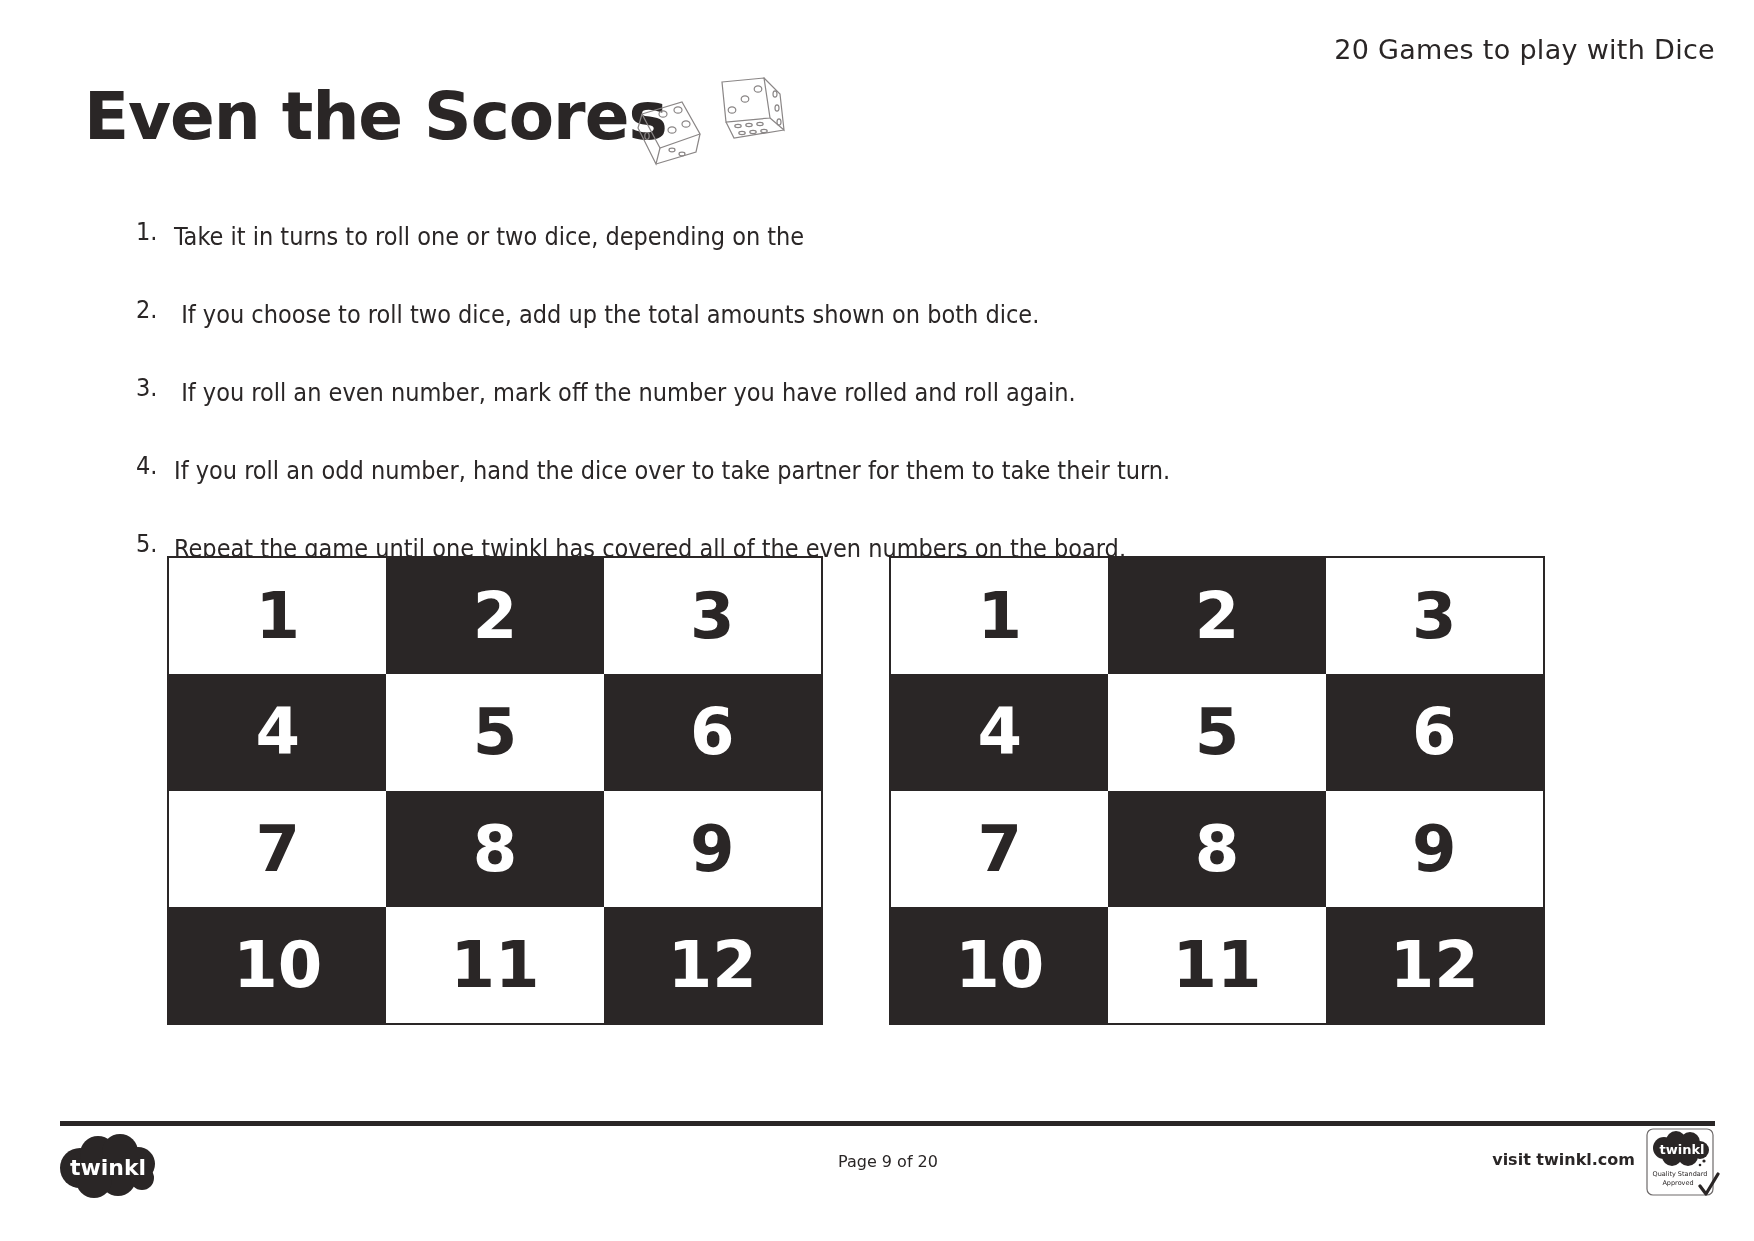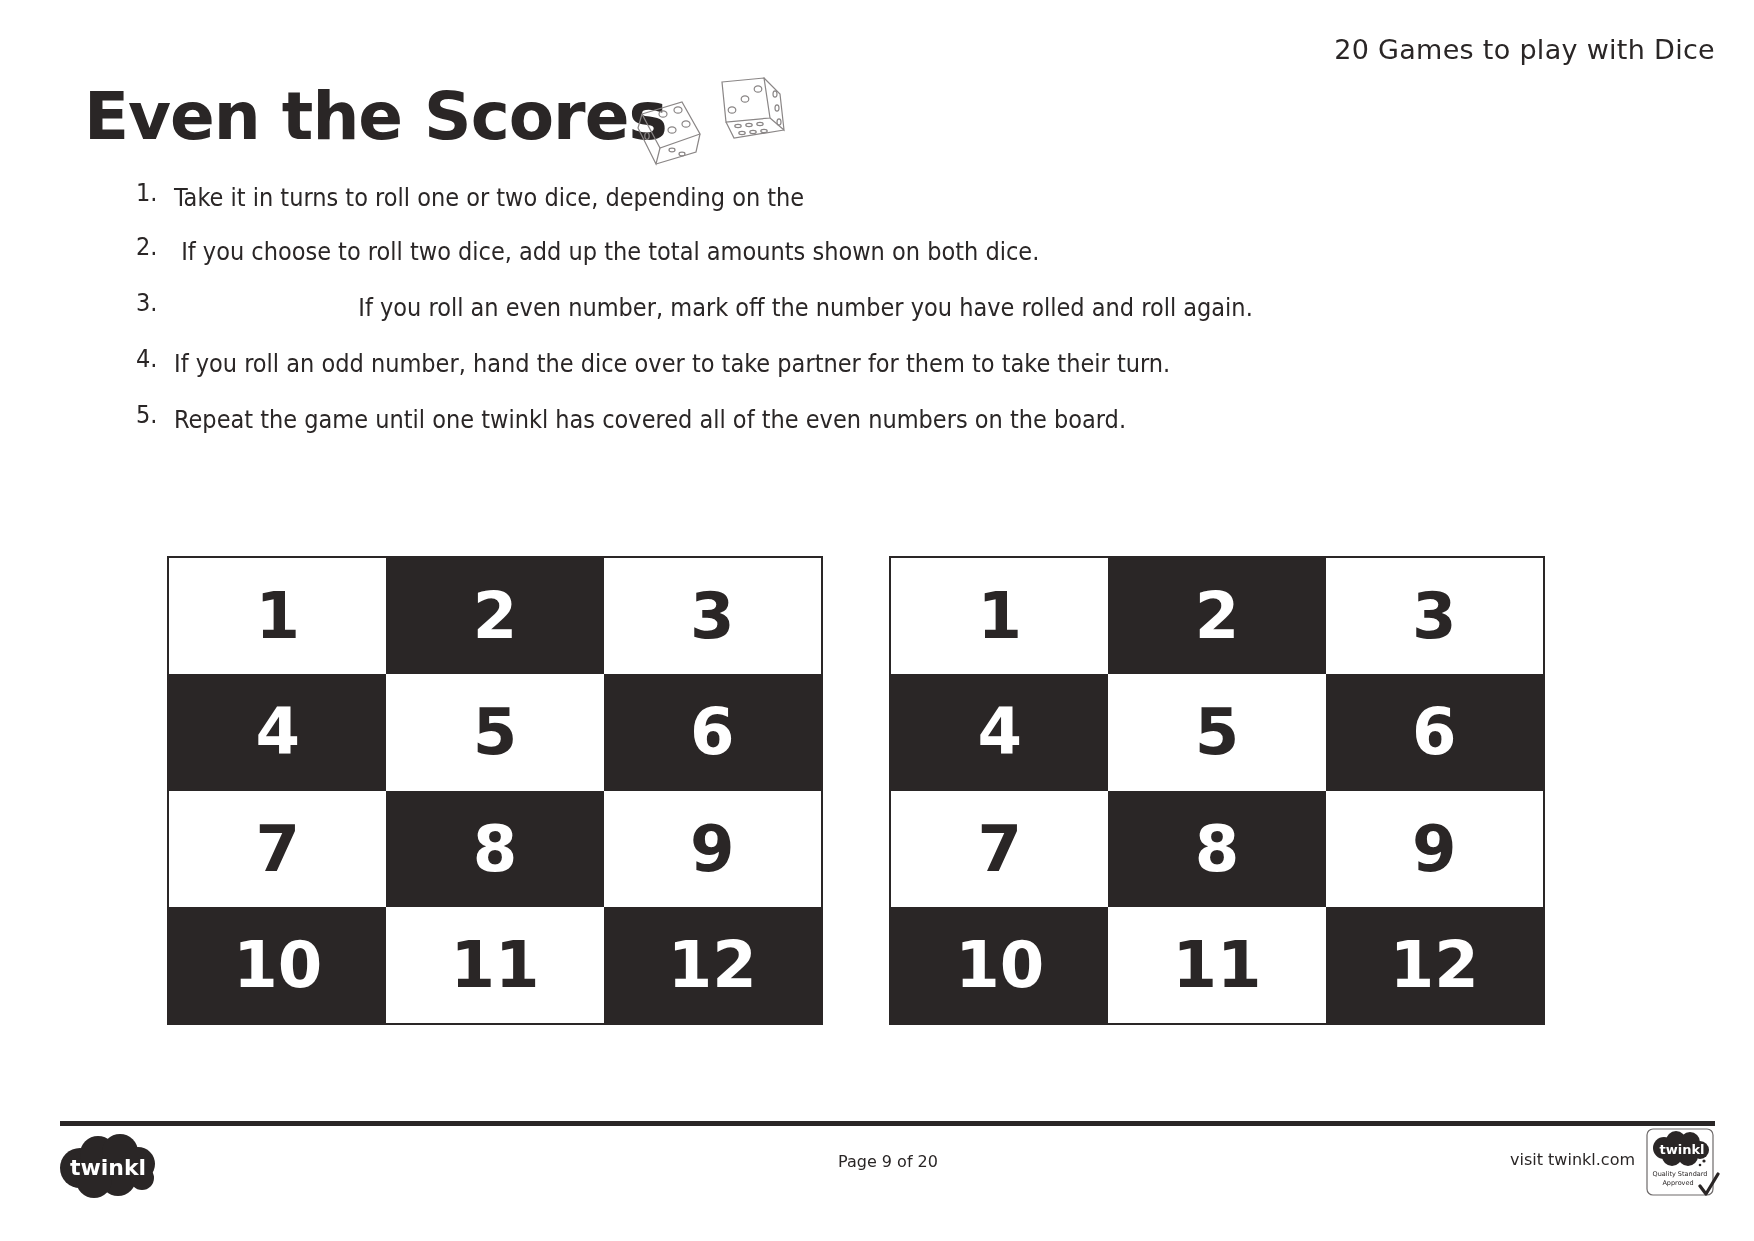--- a/index.html
+++ b/index.html
@@ -4,28 +4,28 @@
 <style>
   html, body { margin:0; padding:0; background:#ffffff; }
   body { width:1754px; height:1241px; position:relative; overflow:hidden; font-family:"DejaVu Sans", sans-serif; color:#2a2626; }
   .abs { position:absolute; }
   .series-title { right:39px; top:34px; font-size:27px; font-weight:normal; letter-spacing:0.3px; color:#2a2626; }
   .page-title { left:84px; top:78px; font-size:66px; font-weight:bold; letter-spacing:-1px; color:#2a2626; }
   .dice { left:630px; top:72px; width:160px; height:100px; }
   .instructions { left:130px; top:178px; width:1300px; margin:0; padding:0; list-style:none; font-family:"DejaVu Sans Condensed","DejaVu Sans", sans-serif; font-size:25px; color:#2a2626; }
   .instructions li { position:relative; padding-left:44px; }
   .instructions .num { position:absolute; left:6px; top:0; }
-  .instructions .txt { display:block; line-height:39px; }
+  .instructions .txt { display:block; line-height:39px;margin-top:39px; }
   .board { top:556px; width:656px; height:469px; border:2px solid #2a2626; box-sizing:border-box; display:grid; grid-template-columns:repeat(3,1fr); grid-template-rows:repeat(4,1fr); }
   .cell { display:flex; align-items:center; justify-content:center; font-size:64px; font-weight:bold; }
   .cell.light { background:#ffffff; color:#2a2626; }
   .cell.dark { background:#2a2626; color:#ffffff; }
   .footer-rule { left:60px; top:1121px; width:1655px; height:5px; background:#2a2626; }
   .page-number { left:0; width:1776px; top:1152px; text-align:center; font-size:16px; color:#2a2626; }
-  .visit-link { right:119px; top:1150px; font-size:16px; font-weight:normal; color:#2a2626; }
+  .visit-link { right:119px; top:1150px; font-size:16px; font-weight:bold; color:#2a2626; }
   .logo { left:58px; top:1130px; width:100px; height:70px; }
   .badge { left:1646px; top:1128px; width:74px; height:72px; }
 </style>
 </head>
 <body>
 
 <div class="abs series-title">20 Games to play with Dice</div>
 
 <div class="abs page-title">Even the Scores</div>
 
@@ -65,21 +65,21 @@
   <li style="margin-bottom:15px;">
     <span class="num">1.</span>
     <span class="txt">Take it in turns to roll one or two dice, depending on the</span>
   </li>
   <li style="margin-bottom:17px;">
     <span class="num">2.</span>
     <span class="txt" style="white-space:pre;"> If you choose to roll two dice, add up the total amounts shown on both dice.</span>
   </li>
   <li style="margin-bottom:17px;">
     <span class="num">3.</span>
-    <span class="txt" style="white-space:pre;text-align:center;"> If you roll an even number, mark off the number you have rolled and roll again.</span>
+    <span class="txt" style="white-space:pre;"> If you roll an even number, mark off the number you have rolled and roll again.</span>
   </li>
   <li style="margin-bottom:17px;">
     <span class="num">4.</span>
     <span class="txt">If you roll an odd number, hand the dice over to take partner for them to take their turn.</span>
   </li>
   <li>
     <span class="num">5.</span>
     <span class="txt">Repeat the game until one twinkl has covered all of the even numbers on the board.</span>
   </li>
 </ol>

